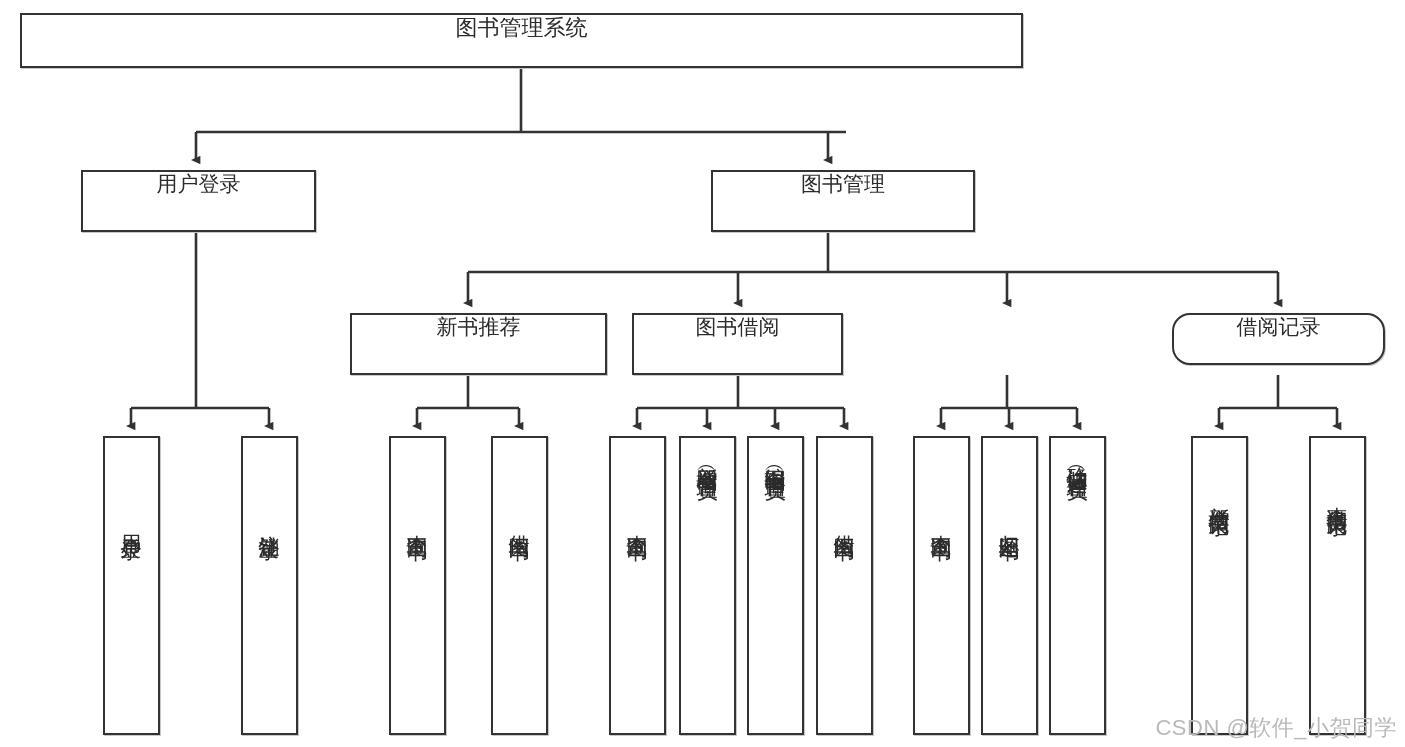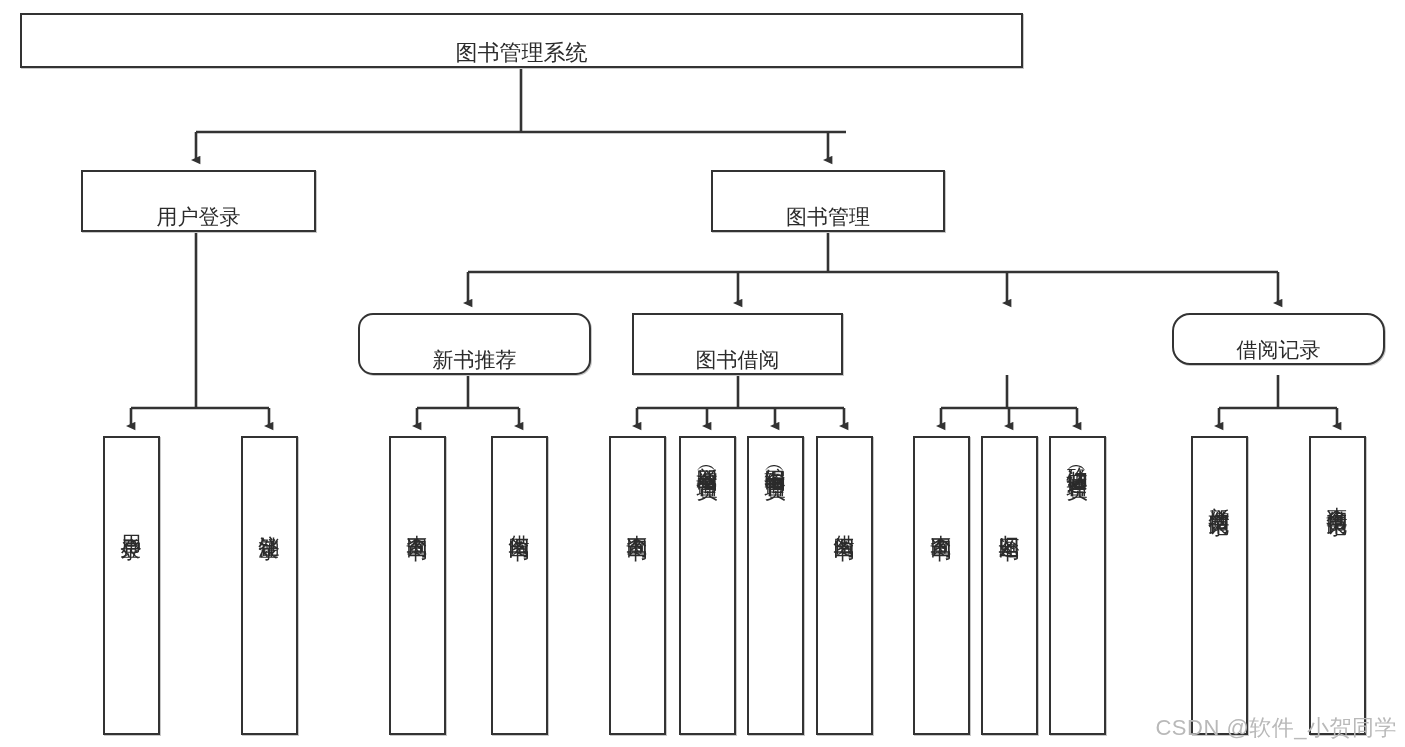--- a/index.html
+++ b/index.html
@@ -25,21 +25,21 @@
     height: 747px;
     pointer-events: none;
   }
   .node {
     position: absolute;
     box-sizing: border-box;
     background: #ffffff;
     border: 2px solid #333333;
     box-shadow: 1px 1px 0 0 #c8c8c8;
     display: flex;
-    align-items: flex-end;
+    align-items: flex-start;
     justify-content: center;
     color: #2b2b2b;
   }
   .node-label {
     display: block;
     line-height: 1.18;
     white-space: nowrap;
     color: #2b2b2b;
   }
   .node.horizontal .node-label {
@@ -135,25 +135,25 @@
     </g>
   </svg>
 
   <div class="node root horizontal" style="left:20px; top:13px; width:1003px; height:55px;">
     <span class="node-label">图书管理系统</span>
   </div>
 
   <div class="node horizontal" style="left:81px; top:170px; width:235px; height:62px;">
     <span class="node-label">用户登录</span>
   </div>
-  <div class="node horizontal" style="left:711px; top:170px; width:234px; height:62px;">
+  <div class="node horizontal" style="left:711px; top:170px; width:264px; height:62px;">
     <span class="node-label">图书管理</span>
   </div>
 
-  <div class="node horizontal" style="left:358px; top:313px; width:233px; height:62px;border-radius:15px;">
+  <div class="node horizontal" style="left:350px; top:313px; width:257px; height:62px;">
     <span class="node-label">新书推荐</span>
   </div>
   <div class="node horizontal" style="left:632px; top:313px; width:211px; height:62px;">
     <span class="node-label">图书借阅</span>
   </div>
   <div class="node horizontal" style="left:1172px; top:313px; width:213px; height:52px;border-radius:18px;">
     <span class="node-label">借阅记录</span>
   </div>
 
   <div class="node vertical mid" style="left:103px; top:436px; width:57px; height:299px;">

